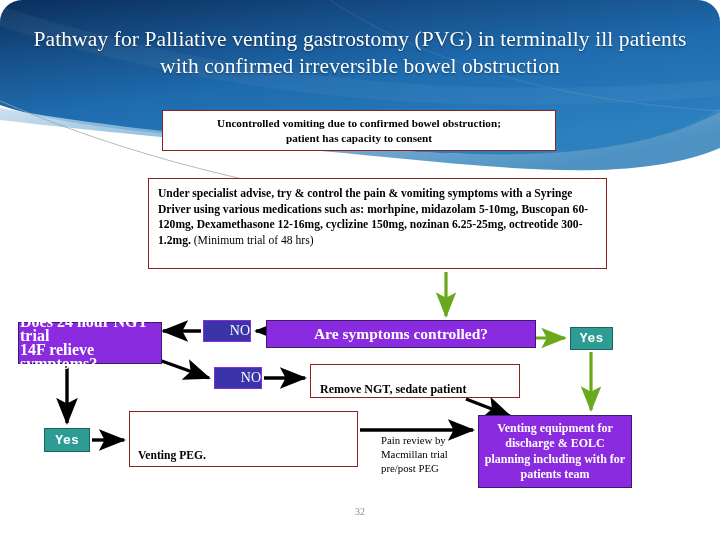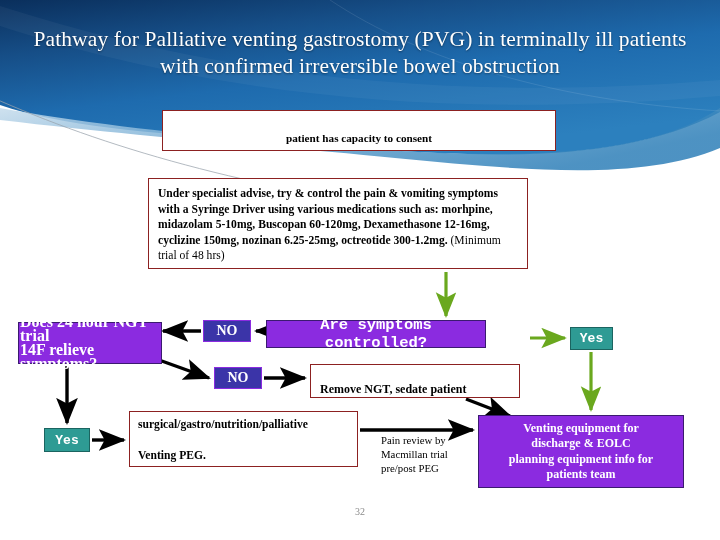--- a/index.html
+++ b/index.html
@@ -7,20 +7,21 @@
     padding: 0;
     background: #ffffff;
   }
   #slide {
     position: relative;
     width: 720px;
     height: 540px;
     background: #ffffff;
     overflow: hidden;
     font-family: "Liberation Serif", serif;
+    border-radius: 22px;
   }
 
   
   #header-banner {
     position: absolute;
     left: 0; top: 0;
     width: 720px; height: 190px;
     overflow: hidden;
     pointer-events: none;
   }
@@ -63,24 +64,24 @@
     display: flex;
     align-items: center;
     justify-content: center;
     text-align: center;
   }
   .nobox {
     background: #3B34A8;
     border: 1.6px solid #8B2BE0;
     color: #ffffff;
     font-family: "Liberation Serif", serif;
-    font-weight: bold;
+    font-weight: normal;
     display: flex;
     align-items: center;
-    justify-content: center;
+    justify-content: flex-end;
     font-size: 14px;
   }
   .tealbox {
     background: #2E9B94;
     border: 1.6px solid #1B6460;
     color: #ffffff;
     font-family: Liberation Mono, monospace;
     font-weight: bold;
     display: flex;
     align-items: center;
@@ -91,31 +92,30 @@
   
   #box-uncontrolled {
     left: 162px; top: 110px; width: 394px; height: 41px;
     display: flex; align-items: center; justify-content: center;
     text-align: center;
     font-size: 11.2px;
     line-height: 15px;
     padding: 0 6px;
   }
   #box-medications {
-    left: 148px; top: 178px; width: 380px; height: 91px;
+    left: 148px; top: 178px; width: 459px; height: 91px;
     padding: 7px 9px 0 9px;
     font-size: 11.6px;
     line-height: 15.6px;
   }
   #box-medications .normal { font-weight: normal; }
 
   #box-symptoms-controlled {
-    left: 266px; top: 320px; width: 220px; height: 28px;
+    left: 266px; top: 320px; width: 270px; height: 28px;
     font-size: 15.5px;
-    font-family: Liberation Mono, monospace;
   }
   #box-ngt-trial {
     left: 18px; top: 322px; width: 144px; height: 42px;
     font-size: 16px;
     line-height: 14px;
     text-align: left;
     justify-content: flex-start;
     padding: 0 1px;
   }
   #box-no-1 { left: 203px; top: 320px; width: 48px; height: 22px; }
@@ -129,21 +129,21 @@
     padding-left: 9px;
     font-size: 12px;
   }
   #box-surgical {
     left: 129px; top: 411px; width: 229px; height: 56px;
     padding: 5px 8px 0 8px;
     font-size: 11.6px;
     line-height: 15.5px;
   }
   #box-venting {
-    left: 478px; top: 415px; width: 206px; height: 73px;
+    left: 478px; top: 415px; width: 154px; height: 73px;
     font-size: 12px;
     line-height: 15.5px;
     flex-direction: column;
     padding: 4px 5px;
   }
 
   #pain-review {
     position: absolute;
     left: 381px; top: 433px;
     width: 100px;
@@ -242,21 +242,21 @@
 
     <line x1="92" y1="440" x2="124" y2="440" stroke="#000000" stroke-width="3.4" marker-end="url(#blkArrow)"></line>
 
     <line x1="360" y1="430" x2="473" y2="430" stroke="#000000" stroke-width="3.4" marker-end="url(#blkArrow)"></line>
 
     <line x1="466" y1="399" x2="510" y2="416" stroke="#000000" stroke-width="3.4" marker-end="url(#blkArrow)"></line>
   </svg>
 
   <div id="box-uncontrolled" class="box redbox">
     <div>
-      <br>
+      <span>Uncontrolled  vomiting due to confirmed bowel obstruction;</span><br>
       <span>patient has capacity to consent</span>
     </div>
   </div>
 
   <div id="box-medications" class="box redbox">
     <span>Under specialist advise, try &amp; control the pain &amp; vomiting symptoms with a Syringe Driver using various medications such as: morhpine, midazolam 5-10mg, Buscopan 60-120mg, Dexamethasone 12-16mg, cyclizine 150mg, nozinan 6.25-25mg, octreotide 300-1.2mg.</span><span class="normal"> (Minimum trial of 48 hrs)</span>
   </div>
 
   <div id="box-symptoms-controlled" class="box purplebox">
     <span>Are symptoms controlled?</span>
@@ -283,33 +283,33 @@
 
   <div id="box-yes-left" class="box tealbox">
     <span>Yes</span>
   </div>
 
   <div id="box-remove-ngt" class="box redbox">
     <span>Remove NGT, sedate patient</span>
   </div>
 
   <div id="box-surgical" class="box redbox">
-    <span>surgical/gastro/nutrition/palliative</span><br>
+    <br>
     <br>
     <span>Venting PEG.</span>
   </div>
 
   <div id="pain-review">
     <span>Pain review by</span><br>
     <span>Macmillan trial</span><br>
     <span>pre/post PEG</span>
   </div>
 
   <div id="box-venting" class="box purplebox">
     <span>Venting equipment for</span>
     <span>discharge &amp; EOLC</span>
-    <span>planning equipment info for</span>
+    <span>planning including with for</span>
     <span>patients team</span>
   </div>
 
   <div id="page-number">32</div>
 
 </div>
 
 </body></html>

